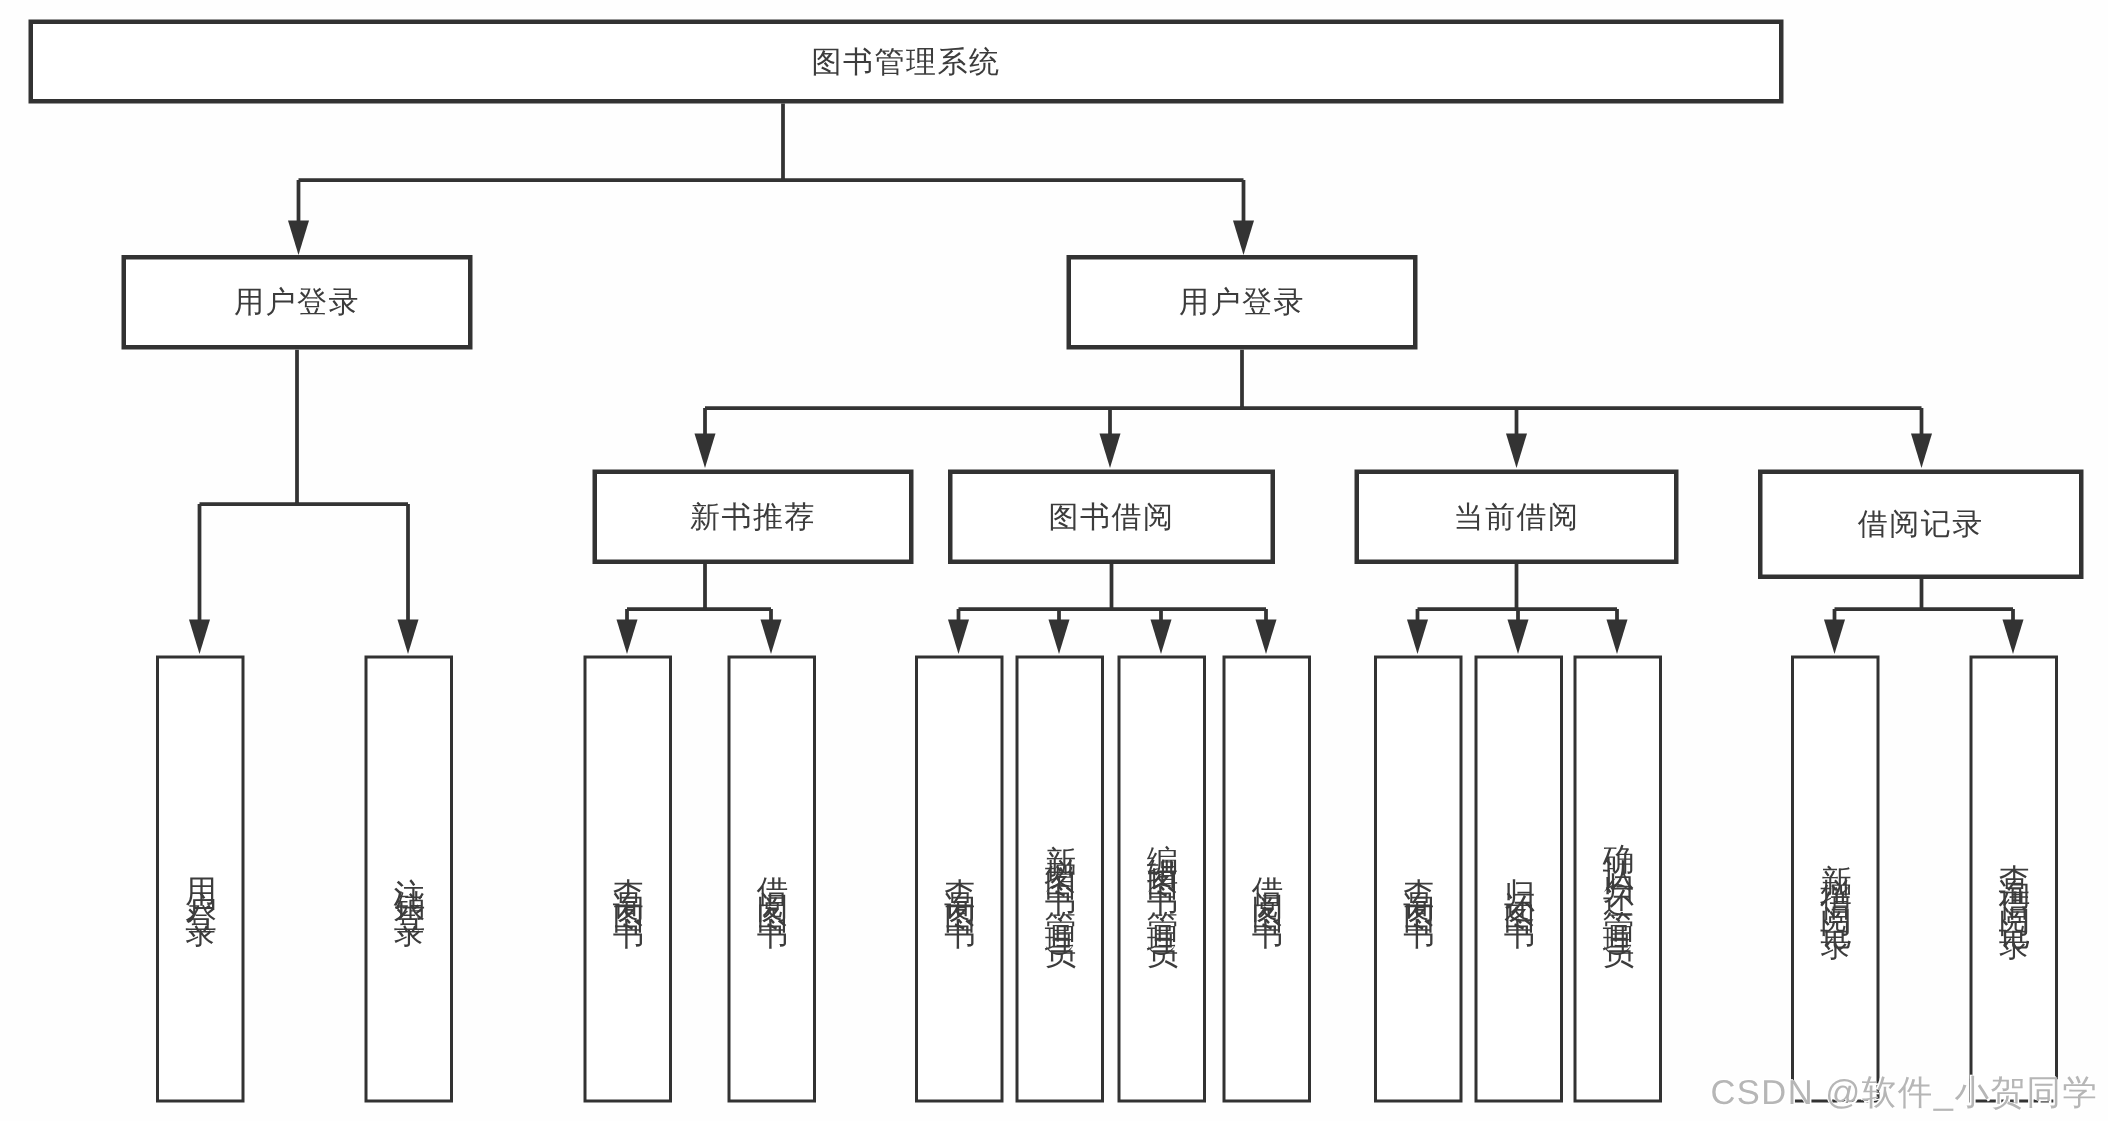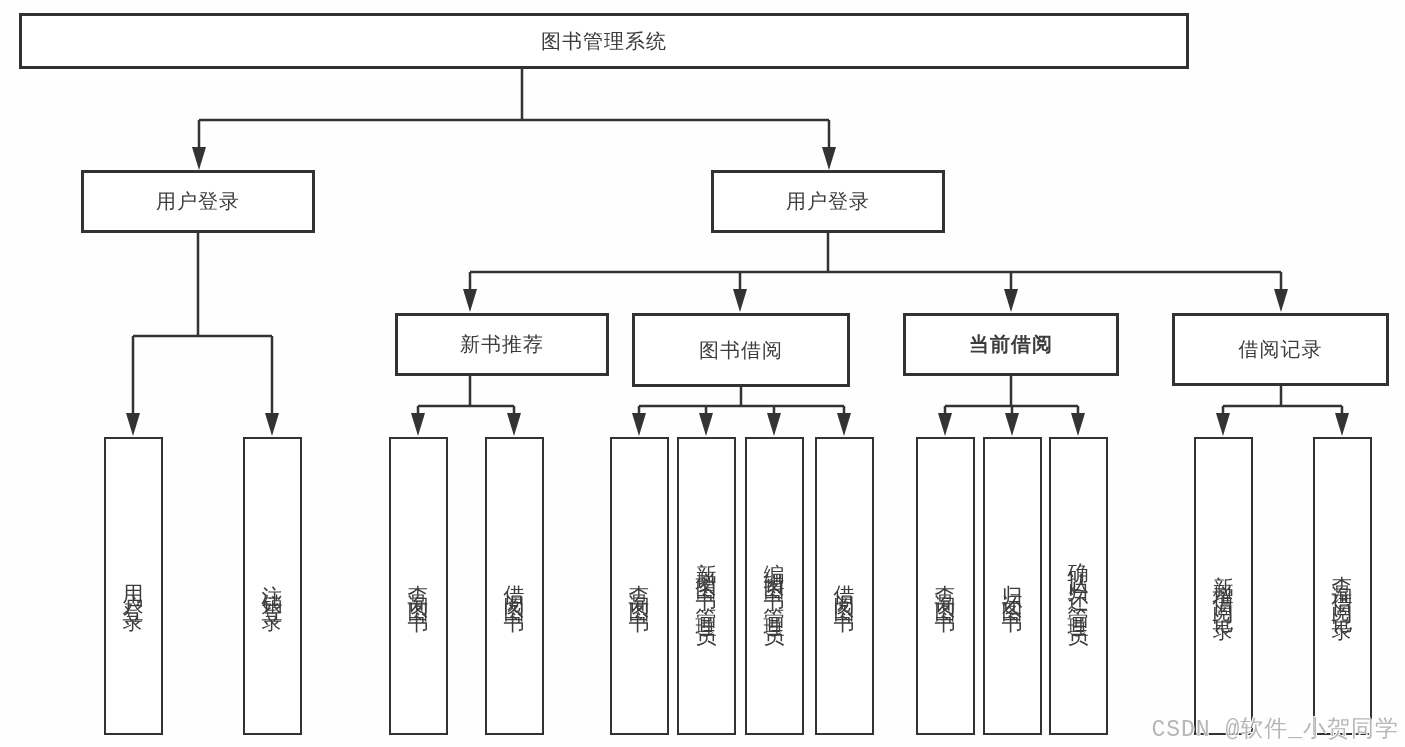--- a/index.html
+++ b/index.html
@@ -48,21 +48,20 @@
   }
   .watermark {
     position: absolute;
     right: 6px;
     bottom: 3px;
     font-size: 23px;
     color: #b6b6b6;
     letter-spacing: 1px;
     text-shadow: 1px 1px 0 #ffffff, -1px -1px 0 #ffffff;
     white-space: nowrap;
-    font-family: Liberation Mono, monospace;
   }
 </style>
 </head>
 <body>
 
 <div id="stage">
 
   <svg id="connectors" viewBox="0 0 1405 747" xmlns="http://www.w3.org/2000/svg">
     <g stroke="#333333" stroke-width="2.5" fill="none">
 
@@ -113,24 +112,24 @@
   <div class="node h" style="left:81px; top:170px; width:234px; height:63px;">
     <span>用户登录</span>
   </div>
   <div class="node h" style="left:711px; top:170px; width:234px; height:63px;">
     <span>用户登录</span>
   </div>
 
   <div class="node h" style="left:363px; top:313px; width:214px; height:63px;margin-left:32px;">
     <span>新书推荐</span>
   </div>
-  <div class="node h" style="left:632px; top:313px; width:218px; height:74px;">
+  <div class="node h" style="left:632px; top:313px; width:218px; height:63px;">
     <span>图书借阅</span>
   </div>
-  <div class="node h" style="left:903px; top:313px; width:216px; height:63px;font-weight:bold;">
+  <div class="node h" style="left:903px; top:313px; width:216px; height:63px;">
     <span>当前借阅</span>
   </div>
   <div class="node h" style="left:1172px; top:313px; width:217px; height:73px;">
     <span>借阅记录</span>
   </div>
 
   <div class="node leaf" style="left:104px;">
     <span class="vtext">用户登录</span>
   </div>
   <div class="node leaf" style="left:243px;">

